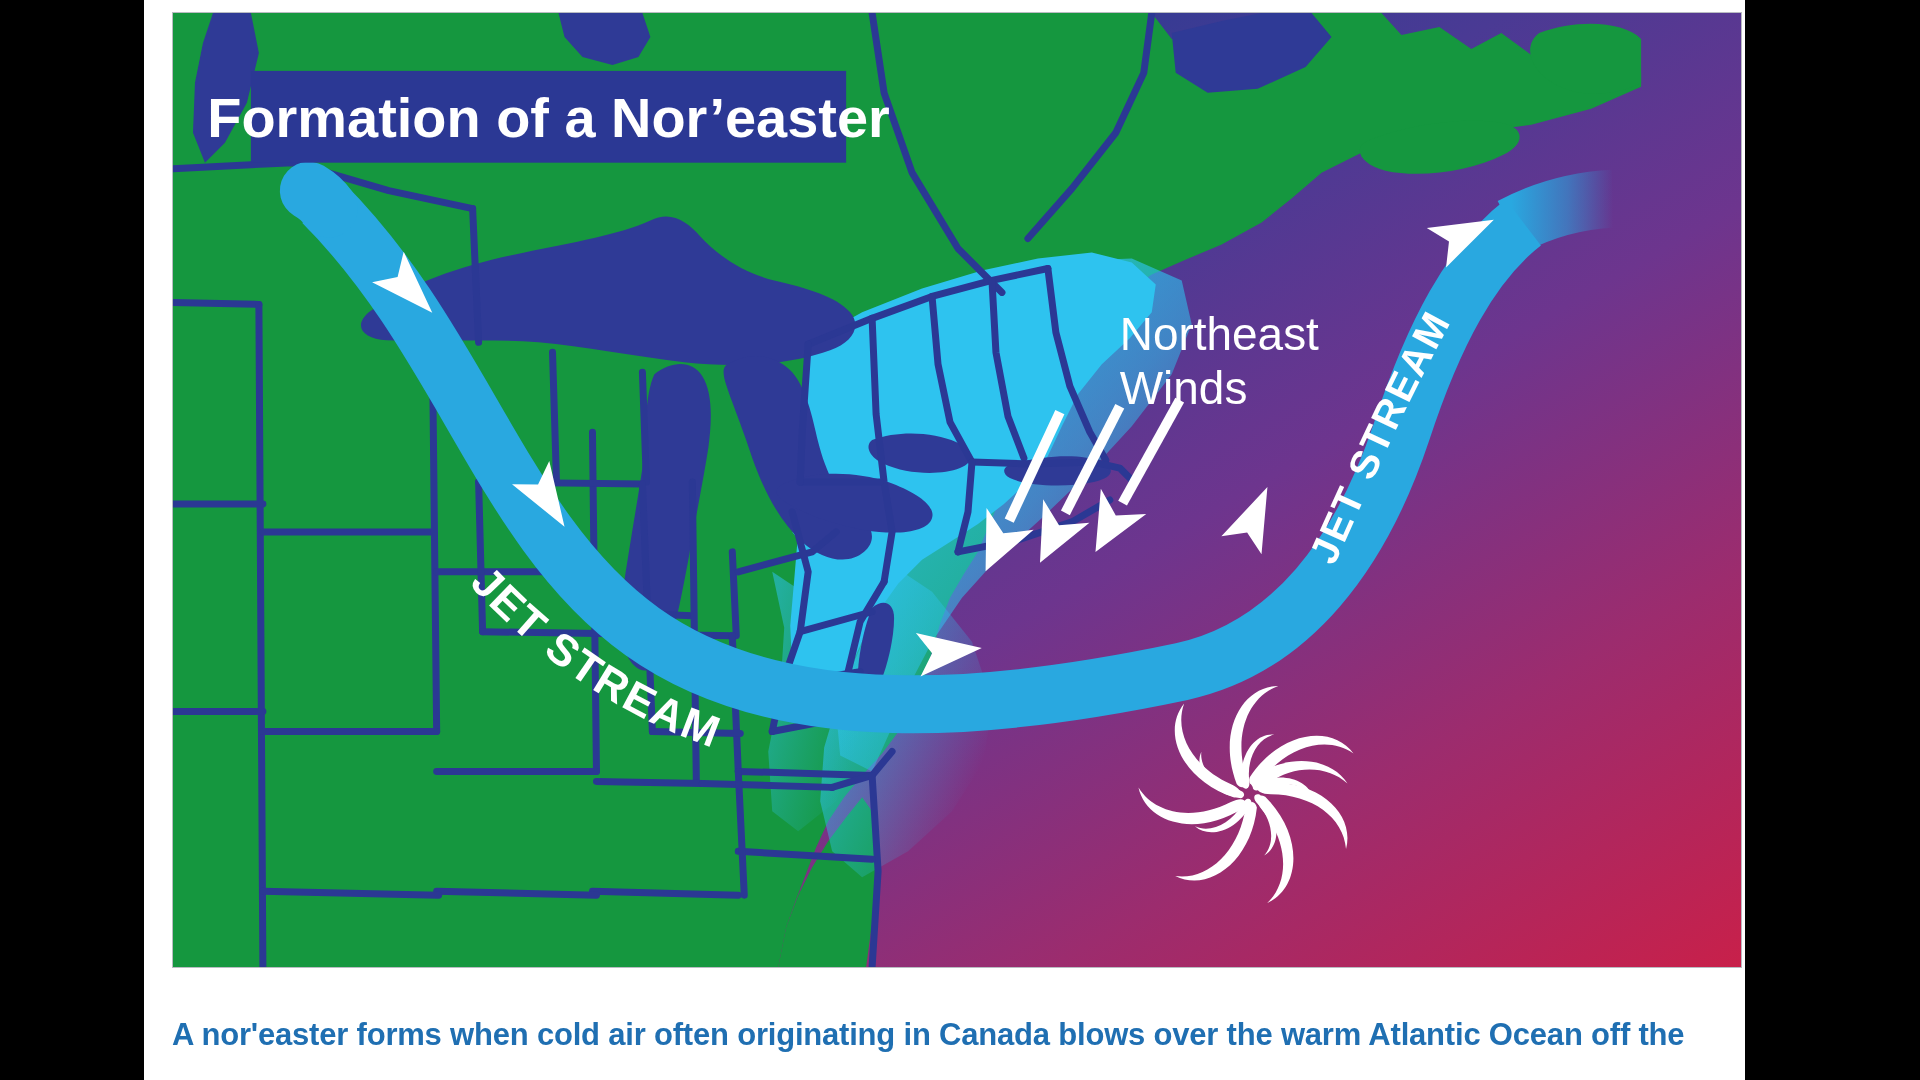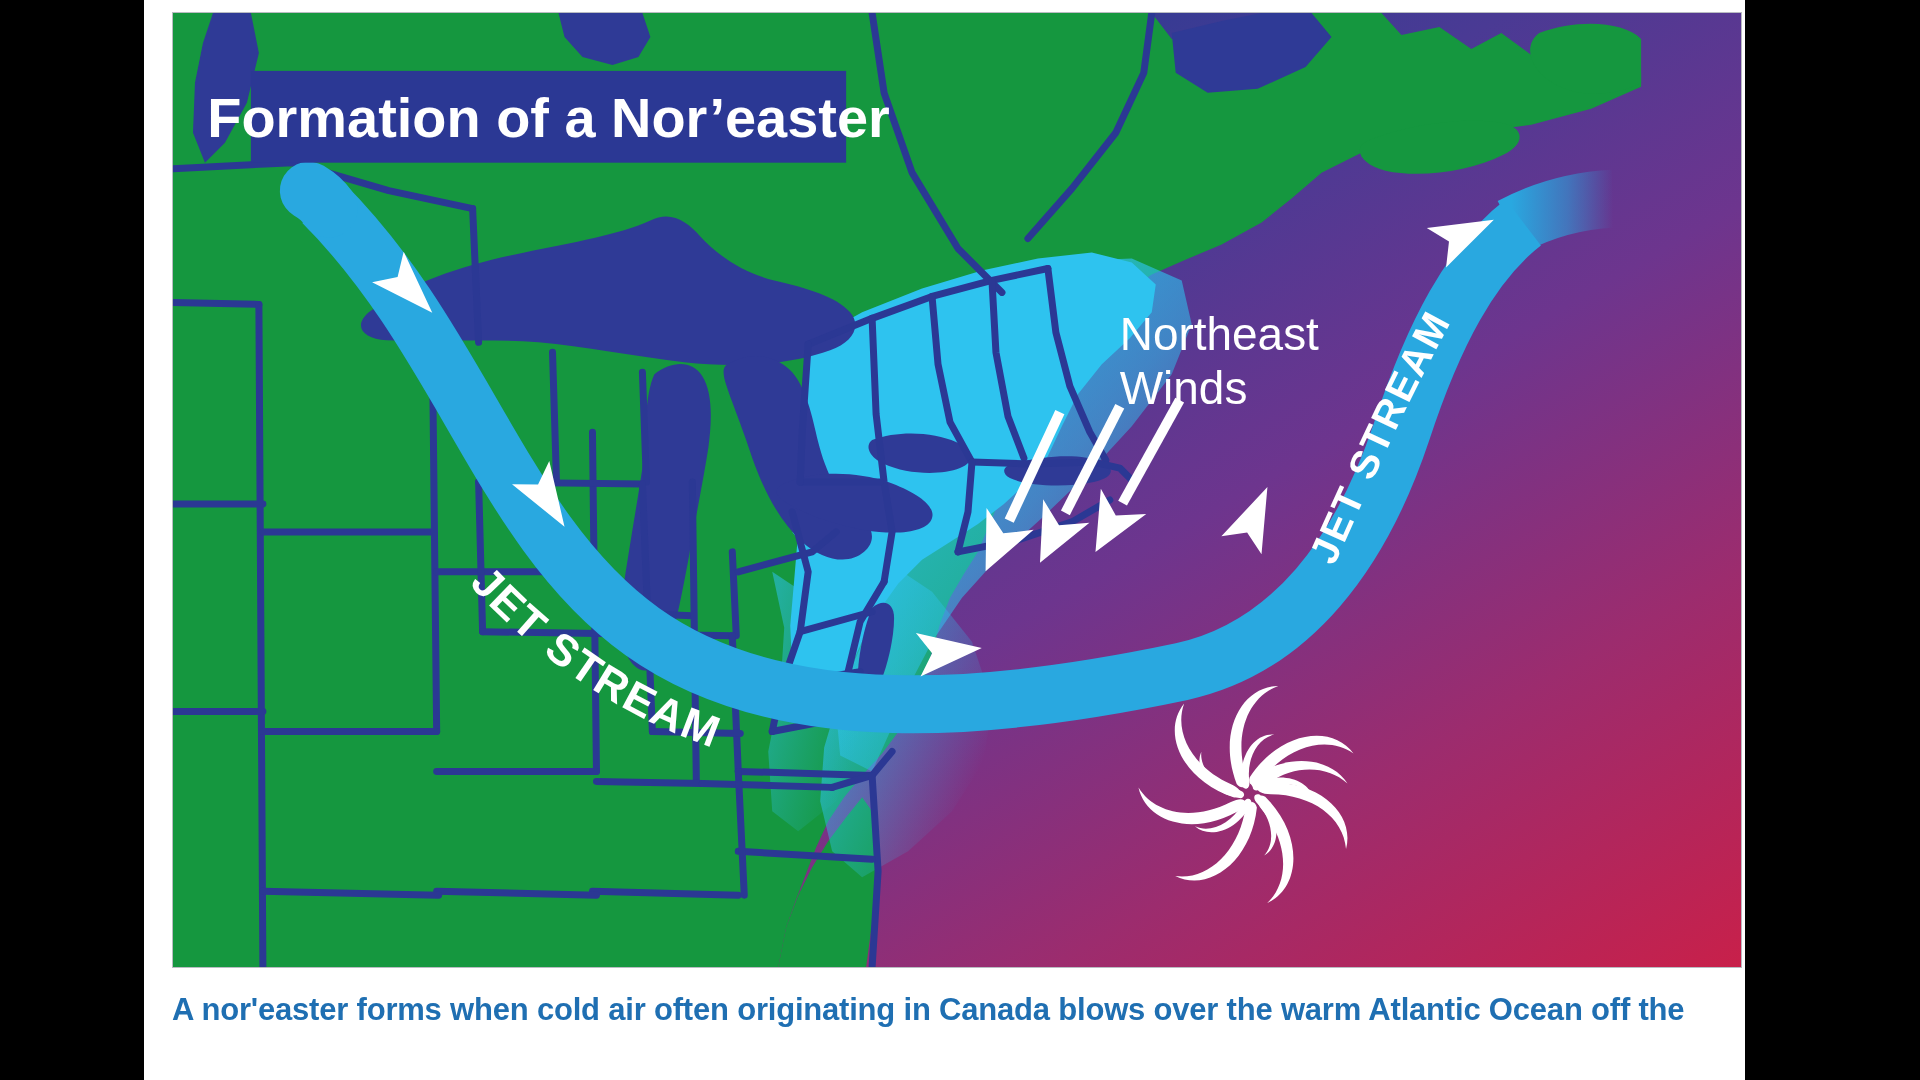--- a/index.html
+++ b/index.html
@@ -59,21 +59,21 @@
     left: 28px;
     top: 988px;
     width: 1530px;
     color: #1f6fb2;
     font-family: "Liberation Sans", sans-serif;
     font-size: 31px;
     font-weight: bold;
     line-height: 1.45;
     letter-spacing: -0.2px;
   }
-  #caption .line { display: block; }
+  #caption .line { display: block; margin-top: 25px; }
 </style>
 </head>
 <body>
 
 <div id="stage">
 
   <div id="letterbox-left" class="letterbox"></div>
   <div id="letterbox-right" class="letterbox"></div>
 
   <div id="panel">

